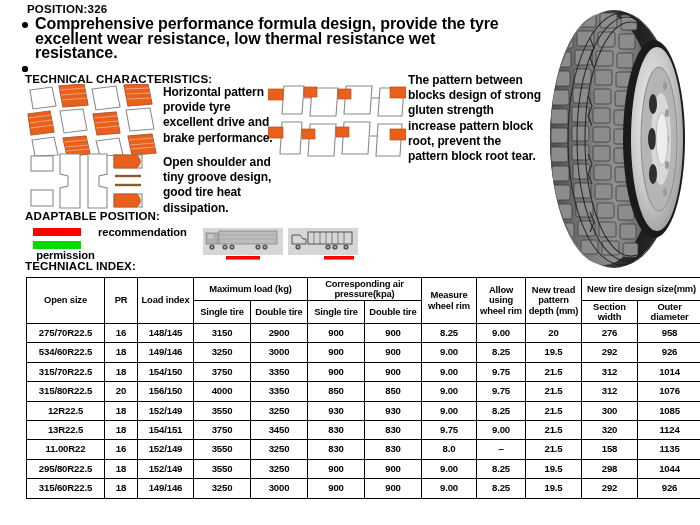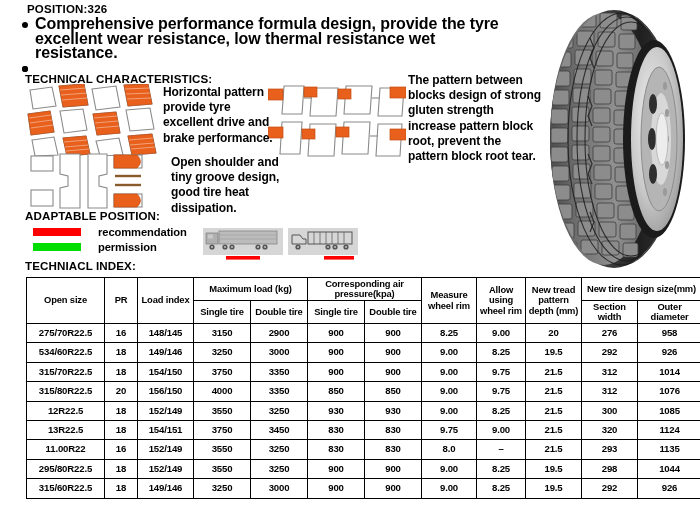--- a/index.html
+++ b/index.html
@@ -68,31 +68,31 @@
 
   
   .desc {
     position: absolute;
     font-size: 12px;
     font-weight: bold;
     line-height: 15.2px;
     letter-spacing: -0.1px;
   }
   #desc-horizontal { left: 163px; top: 85px;  width: 115px; }
-  #desc-openshoulder{ left: 171px; top: 155px; width: 125px; }
+  #desc-openshoulder{ left: 163px; top: 155px; width: 125px; }
   #desc-pattern    { left: 408px; top: 73px;  width: 135px; }
 
   
   .legend-row {
     position: absolute;
     display: flex;
     align-items: center;
   }
   #legend-rec { left: 33px; top: 226px; }
-  #legend-per { left: 33px; top: 241px; }
+  #legend-per { left: 33px; top: 241px; flex-direction: column; }
   .legend-swatch {
     width: 48px;
     height: 8px;
     margin-right: 17px;
   }
   .legend-label {
     font-size: 11.2px;
     font-weight: bold;
     letter-spacing: -0.1px;
   }
@@ -587,21 +587,21 @@
           <td>11.00R22</td>
           <td>16</td>
           <td>152/149</td>
           <td>3550</td>
           <td>3250</td>
           <td>830</td>
           <td>830</td>
           <td>8.0</td>
           <td>–</td>
           <td>21.5</td>
-          <td>293</td>
+          <td>158</td>
           <td>1135</td>
         </tr>
         <tr>
           <td>295/80R22.5</td>
           <td>18</td>
           <td>152/149</td>
           <td>3550</td>
           <td>3250</td>
           <td>900</td>
           <td>900</td>

